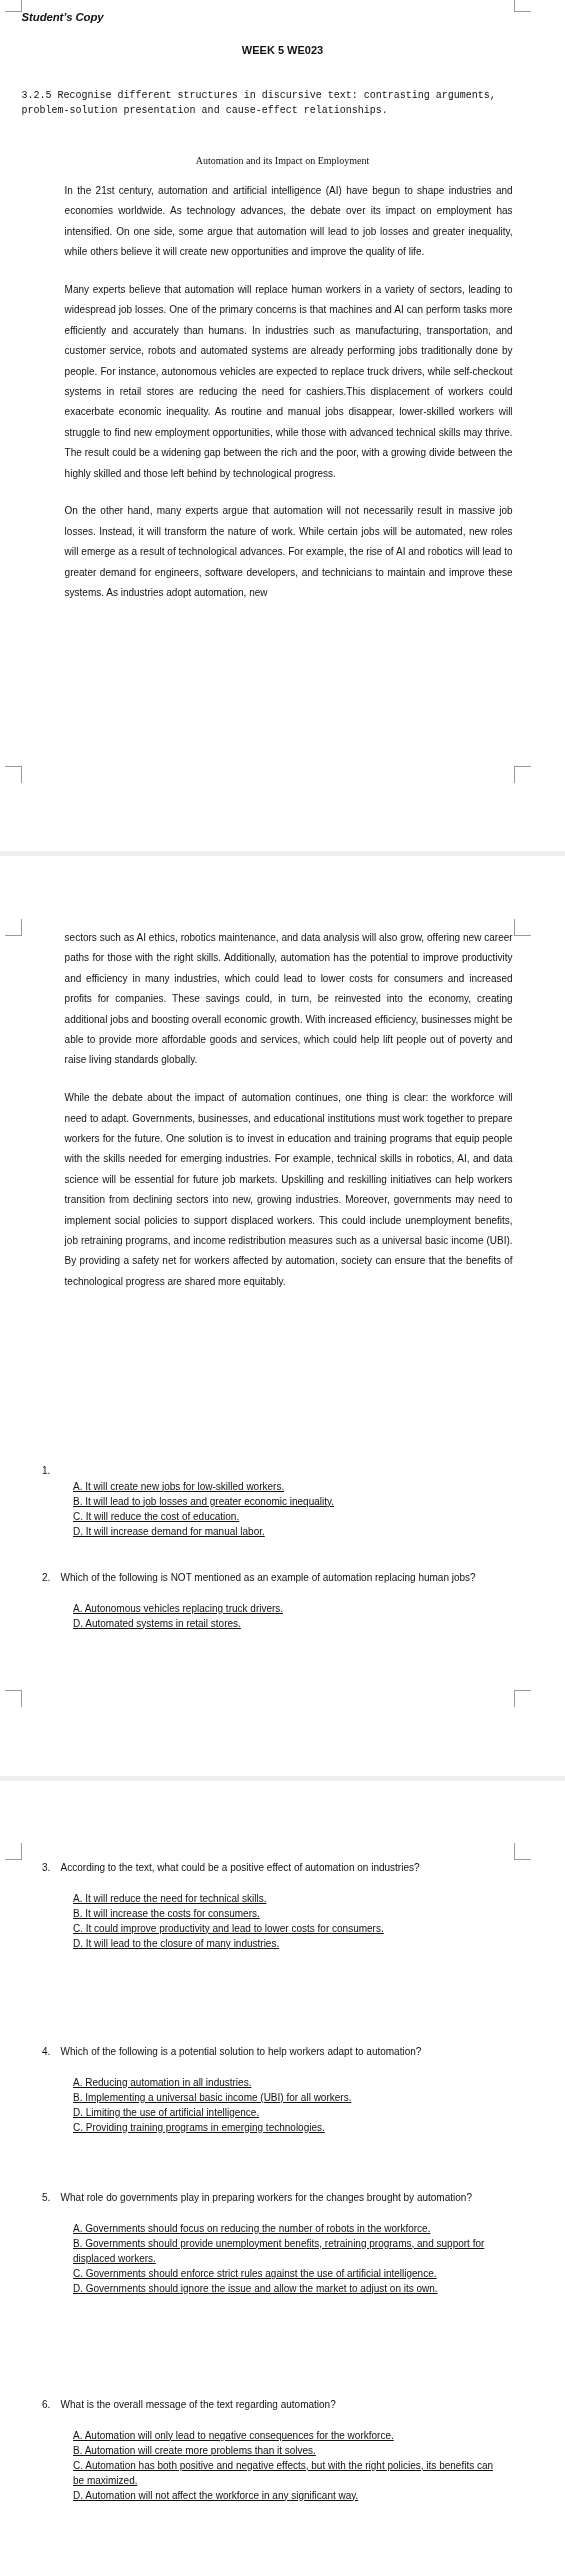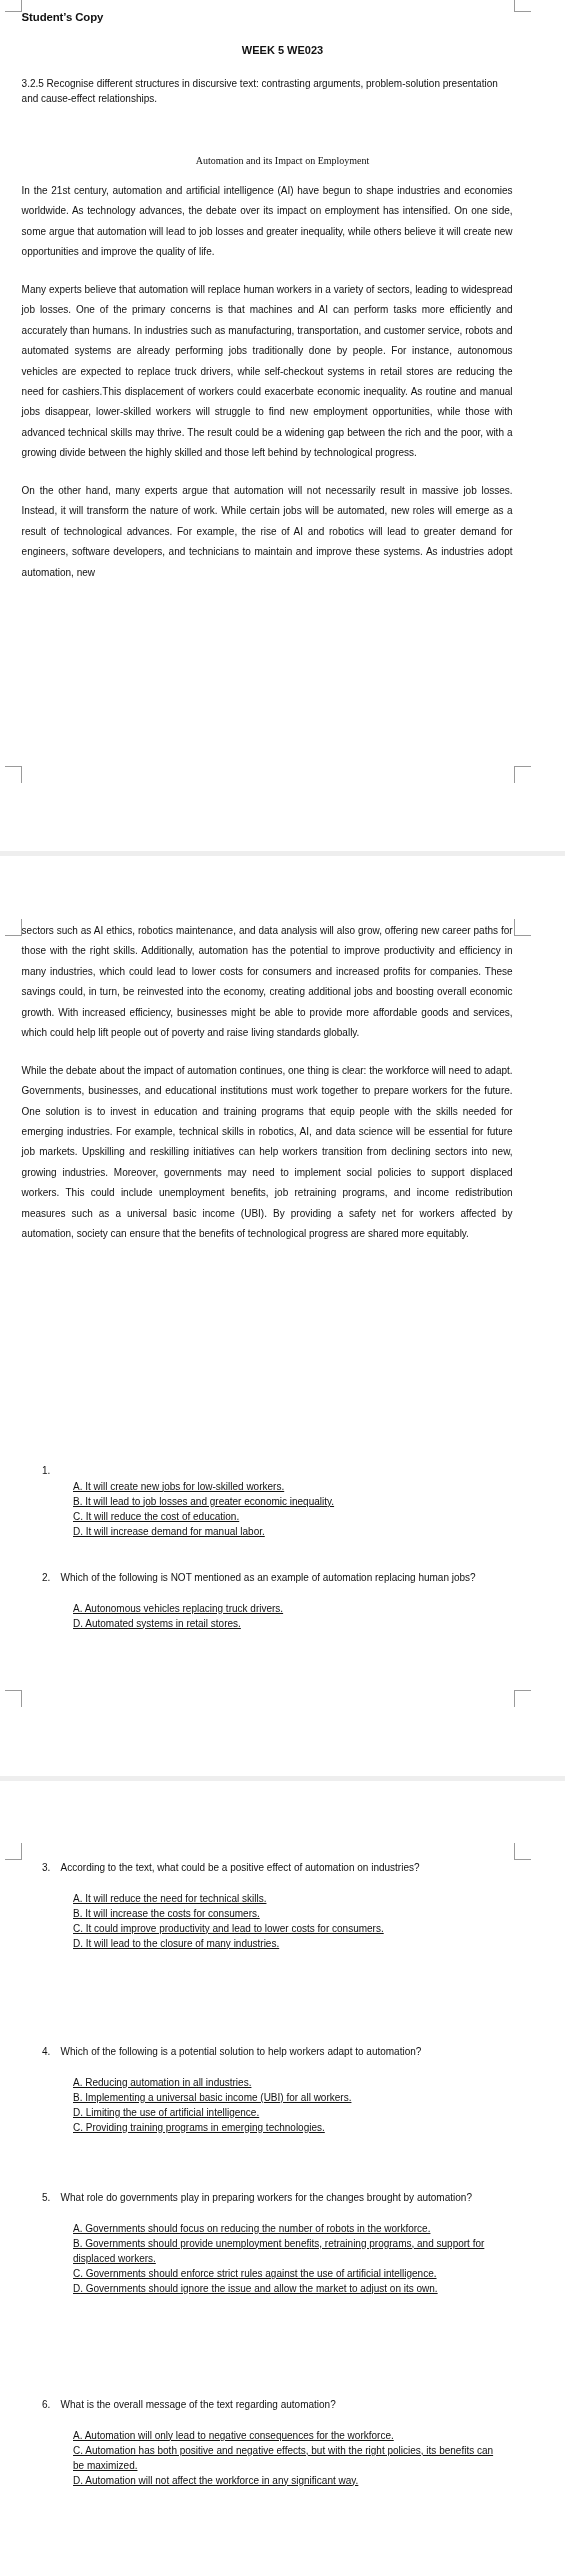--- a/index.html
+++ b/index.html
@@ -6,62 +6,62 @@
     html, body { width: 565px; height: 2576px; background: #ffffff; overflow: hidden; }
     body { position: relative; font-family: "Liberation Sans", "DejaVu Sans", sans-serif; color: #111111; }
     .page { position: absolute; left: 0; width: 565px; background: #ffffff; }
     .gap { position: absolute; left: 0; width: 565px; height: 5.4px; background: #eeeeee; }
     .corner { position: absolute; width: 17px; height: 17px; border-color: #9a9a9a; border-style: solid; border-width: 0; }
     .c-tl-bottom { border-right-width: 0.6px; border-bottom-width: 0.6px; }   
     .c-tr-bottom { border-left-width: 0.6px; border-bottom-width: 0.6px; }    
     .c-bl-top { border-right-width: 0.6px; border-top-width: 0.6px; }         
     .c-br-top { border-left-width: 0.6px; border-top-width: 0.6px; }          
     .blk { position: absolute; left: 21.6px; width: 491px; }
-    .student { font-size: 11.4px; font-weight: bold; letter-spacing: -0.1px; }
+    .student { font-size: 11.4px; font-weight: bold; letter-spacing: -0.1px; font-style: italic; }
     .week { left: 0; width: 565px; text-align: center; font-size: 11px; font-weight: bold; }
     .objective { font-size: 10px; line-height: 15px; }
     .heading { left: 0; width: 565px; text-align: center; font-size: 10px; }
     .para { font-size: 10px; line-height: 20.4px; text-align: justify; text-align-last: left; }
-    .para p { margin-bottom: 17.4px; }
+    .para p { margin-bottom: 17.4px; margin-left: 43px; }
     .para p:last-child { margin-bottom: 0; }
     .q { position: absolute; left: 42px; width: 463px; font-size: 10px; line-height: 15px; }
     .q .num { position: absolute; left: 0; top: 0; width: 18px; }
     .q .qtext { margin-left: 18.6px; }
     .q .opts { margin-left: 31px; margin-top: 15.6px; text-decoration: underline; }
     .q .opt { display: block; }
   </style>
 </head>
 <body>
 
 <div class="page" style="top:0; height:851px;">
   <div class="corner c-tl-bottom" style="left:4.8px; top:-4.8px;"></div>
   <div class="corner c-tr-bottom" style="left:514px; top:-4.8px;"></div>
 
   <div class="blk student" style="top:10.8px;">Student’s Copy</div>
   <div class="blk week" style="top:44px;">WEEK 5 WE023</div>
-  <div class="blk objective" style="top:76px;">3.2.5 Recognise different structures in discursive text: contrasting arguments, problem-solution presentation and cause-effect relationships.</div>
+  <div class="blk objective" style="top:88px;font-family:Liberation Mono, monospace;">3.2.5 Recognise different structures in discursive text: contrasting arguments, problem-solution presentation and cause-effect relationships.</div>
   <div class="blk heading" style="top:155px;font-family:Liberation Serif, serif;">Automation and its Impact on Employment</div>
 
   <div class="blk para" style="top:181px;">
     <p>In the 21st century, automation and artificial intelligence (AI) have begun to shape industries and economies worldwide. As technology advances, the debate over its impact on employment has intensified. On one side, some argue that automation will lead to job losses and greater inequality, while others believe it will create new opportunities and improve the quality of life.</p>
     <p>Many experts believe that automation will replace human workers in a variety of sectors, leading to widespread job losses. One of the primary concerns is that machines and AI can perform tasks more efficiently and accurately than humans. In industries such as manufacturing, transportation, and customer service, robots and automated systems are already performing jobs traditionally done by people. For instance, autonomous vehicles are expected to replace truck drivers, while self-checkout systems in retail stores are reducing the need for cashiers.This displacement of workers could exacerbate economic inequality. As routine and manual jobs disappear, lower-skilled workers will struggle to find new employment opportunities, while those with advanced technical skills may thrive. The result could be a widening gap between the rich and the poor, with a growing divide between the highly skilled and those left behind by technological progress.</p>
     <p>On the other hand, many experts argue that automation will not necessarily result in massive job losses. Instead, it will transform the nature of work. While certain jobs will be automated, new roles will emerge as a result of technological advances. For example, the rise of AI and robotics will lead to greater demand for engineers, software developers, and technicians to maintain and improve these systems. As industries adopt automation, new</p>
   </div>
 
   <div class="corner c-bl-top" style="left:4.8px; top:766px;"></div>
   <div class="corner c-br-top" style="left:514px; top:766px;"></div>
 </div>
 
 <div class="gap" style="top:851px;"></div>
 
 <div class="page" style="top:857px; height:919px;">
   <div class="corner c-tl-bottom" style="left:4.8px; top:62px;"></div>
   <div class="corner c-tr-bottom" style="left:514px; top:62px;"></div>
 
-  <div class="blk para" style="top:64px;">
+  <div class="blk para" style="top:71px;">
     <p>sectors such as AI ethics, robotics maintenance, and data analysis will also grow, offering new career paths for those with the right skills. Additionally, automation has the potential to improve productivity and efficiency in many industries, which could lead to lower costs for consumers and increased profits for companies. These savings could, in turn, be reinvested into the economy, creating additional jobs and boosting overall economic growth. With increased efficiency, businesses might be able to provide more affordable goods and services, which could help lift people out of poverty and raise living standards globally.</p>
     <p>While the debate about the impact of automation continues, one thing is clear: the workforce will need to adapt. Governments, businesses, and educational institutions must work together to prepare workers for the future. One solution is to invest in education and training programs that equip people with the skills needed for emerging industries. For example, technical skills in robotics, AI, and data science will be essential for future job markets. Upskilling and reskilling initiatives can help workers transition from declining sectors into new, growing industries. Moreover, governments may need to implement social policies to support displaced workers. This could include unemployment benefits, job retraining programs, and income redistribution measures such as a universal basic income (UBI). By providing a safety net for workers affected by automation, society can ensure that the benefits of technological progress are shared more equitably.</p>
   </div>
 
   <div class="q" style="top:606px;">
     <span class="num">1.</span>
     <div class="opts">
       <span class="opt">A. It will create new jobs for low-skilled workers.</span>
       <span class="opt">B. It will lead to job losses and greater economic inequality.</span>
       <span class="opt">C. It will reduce the cost of education.</span>
@@ -119,18 +119,19 @@
       <span class="opt">C. Governments should enforce strict rules against the use of artificial intelligence.</span>
       <span class="opt">D. Governments should ignore the issue and allow the market to adjust on its own.</span>
     </div>
   </div>
 
   <div class="q" style="top:616px;">
     <span class="num">6.</span>
     <div class="qtext">What is the overall message of the text regarding automation?</div>
     <div class="opts">
       <span class="opt">A. Automation will only lead to negative consequences for the workforce.</span>
+      <span class="opt">B. Automation will create more problems than it solves.</span>
       <span class="opt">C. Automation has both positive and negative effects, but with the right policies, its benefits can be maximized.</span>
       <span class="opt">D. Automation will not affect the workforce in any significant way.</span>
     </div>
   </div>
 </div>
 
 
 </body></html>

